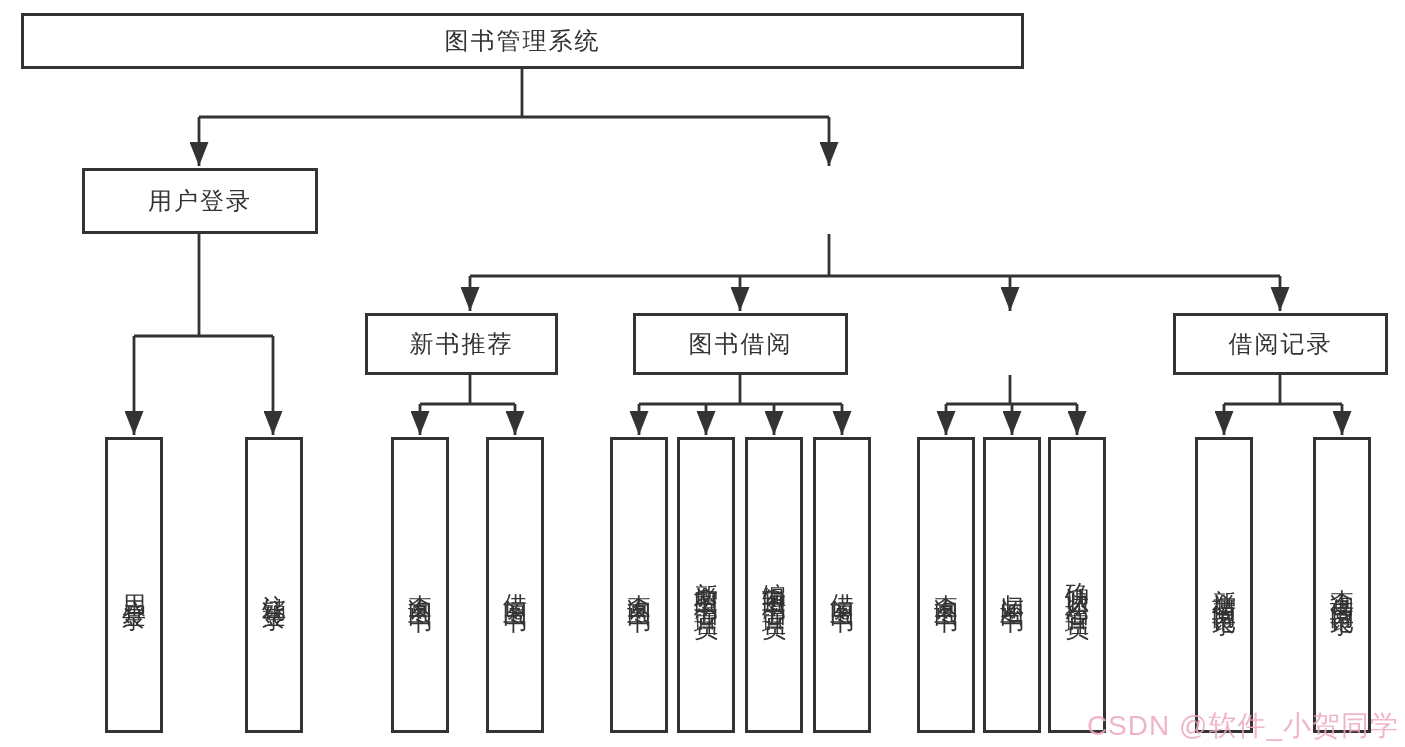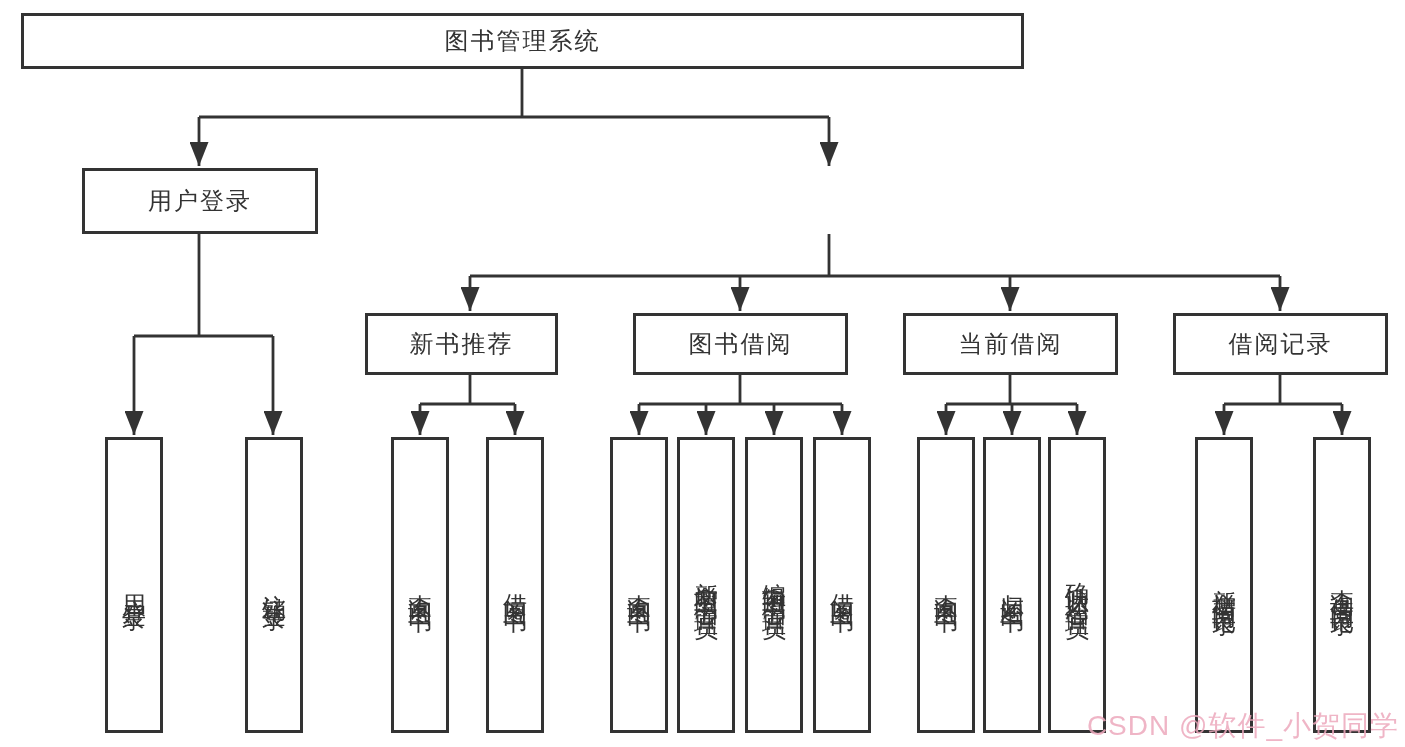--- a/index.html
+++ b/index.html
@@ -105,23 +105,20 @@
   <div class="node" style="left:82px;top:168px;width:236px;height:66px;">
     <span>用户登录</span>
   </div>
 
   <div class="node" style="left:365px;top:313px;width:193px;height:62px;">
     <span>新书推荐</span>
   </div>
   <div class="node" style="left:633px;top:313px;width:215px;height:62px;">
     <span>图书借阅</span>
   </div>
-  <div class="node" style="left:903px;top:313px;width:215px;height:62px;">
-    <span>当前借阅</span>
-  </div>
   <div class="node" style="left:1173px;top:313px;width:215px;height:62px;">
     <span>借阅记录</span>
   </div>
 
   <div class="leaf" style="left:105px;">
     <span class="vtext">用户登录</span>
   </div>
   <div class="leaf" style="left:245px;">
     <span class="vtext">注销登录</span>
   </div>

